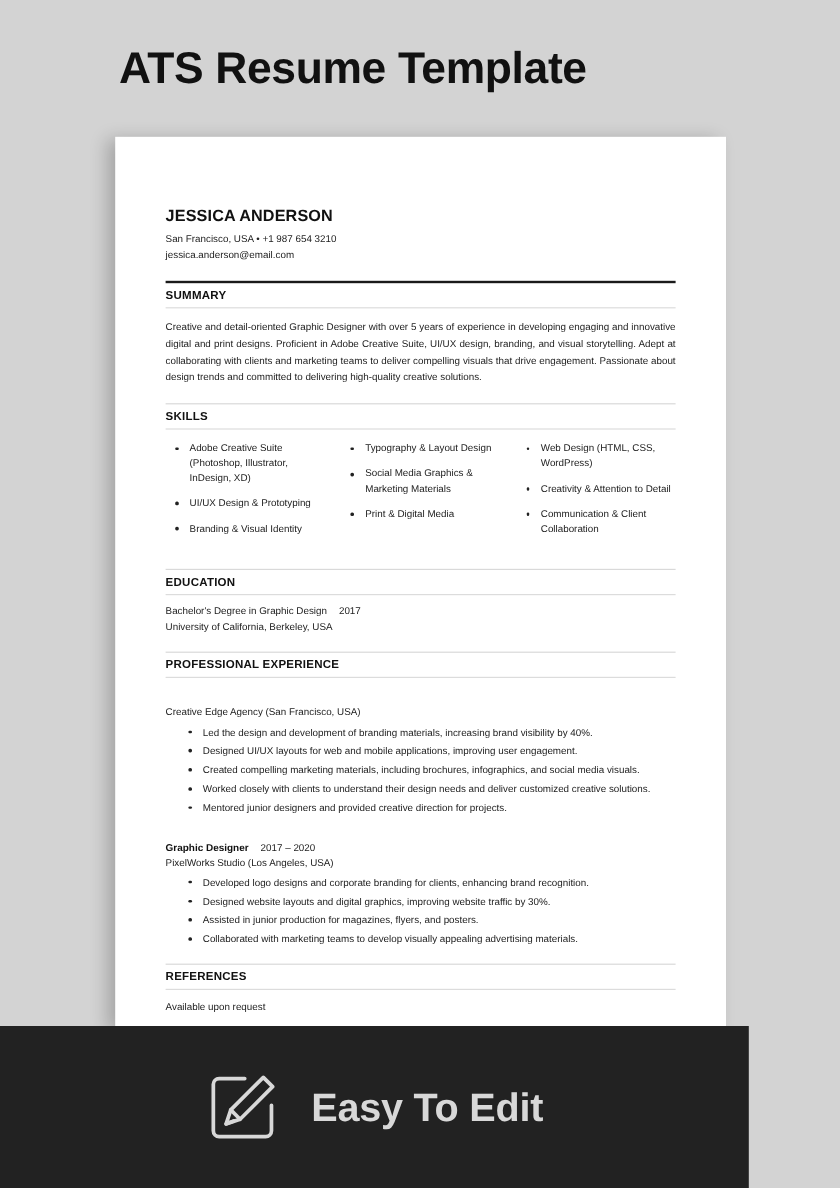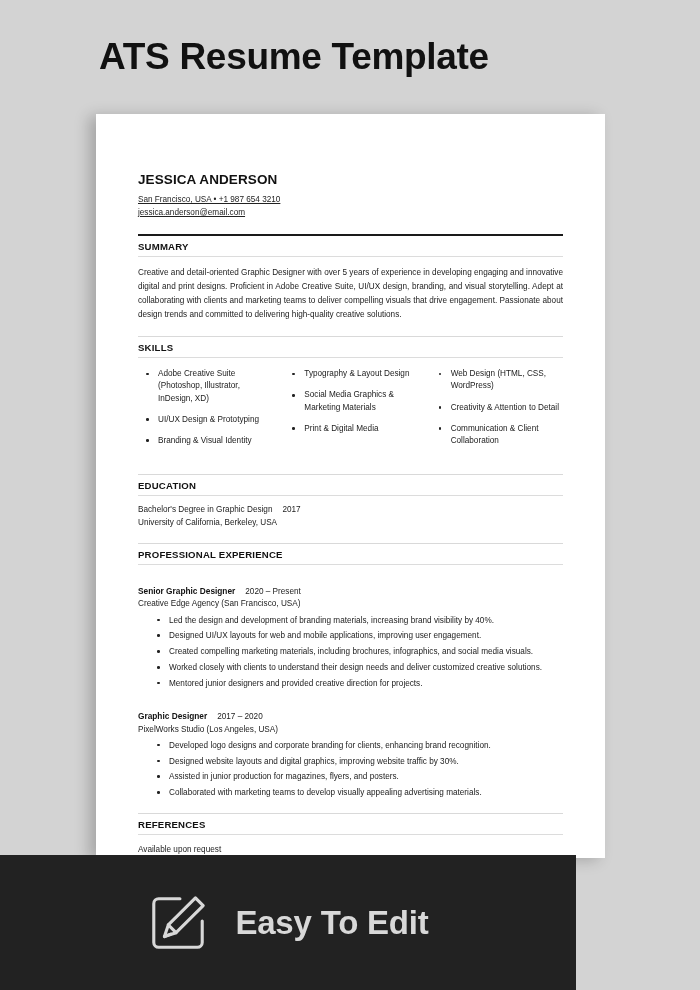--- a/index.html
+++ b/index.html
@@ -51,21 +51,20 @@
     font-size: 13.5px;
     font-weight: bold;
     color: #111;
     letter-spacing: 0.1px;
     margin: 0 0 7px 0;
   }
   .res-contact {
     font-size: 8.2px;
     color: #222;
     line-height: 1.58;
-    text-decoration: underline;
   }
 
   
   .sec {
     margin-top: 14px;
   }
   .rule-thick {
     border-top: 2.1px solid #1a1a1a;
   }
   .rule-thin-top {
@@ -184,21 +183,21 @@
     font-size: 8.2px;
     color: #222;
     padding-top: 10px;
   }
 
   
   .footer {
     position: absolute;
     left: 0;
     top: 855px;
-    width: 576px;
+    width: 624px;
     height: 135px;
     background: #222222;
     display: flex;
     align-items: center;
     justify-content: center;
     gap: 26px;
   }
   .footer-icon {
     width: 62px;
     height: 62px;
@@ -268,24 +267,20 @@
       <div class="entry-sub">University of California, Berkeley, USA</div>
     </div>
   </div>
 
   <div class="sec">
     <div class="rule-thin-top"></div>
     <div class="sec-head">PROFESSIONAL EXPERIENCE</div>
     <div class="rule-thin"></div>
 
     <div class="entry job">
-      <div class="entry-row">
-        <span class="entry-title">Senior Graphic Designer</span>
-        <span class="entry-date">2020 – Present</span>
-      </div>
       <div class="entry-sub">Creative Edge Agency (San Francisco, USA)</div>
       <ul class="bullets">
         <li class="bullet">Led the design and development of branding materials, increasing brand visibility by 40%.</li>
         <li class="bullet">Designed UI/UX layouts for web and mobile applications, improving user engagement.</li>
         <li class="bullet">Created compelling marketing materials, including brochures, infographics, and social media visuals.</li>
         <li class="bullet">Worked closely with clients to understand their design needs and deliver customized creative solutions.</li>
         <li class="bullet">Mentored junior designers and provided creative direction for projects.</li>
       </ul>
     </div>
 

